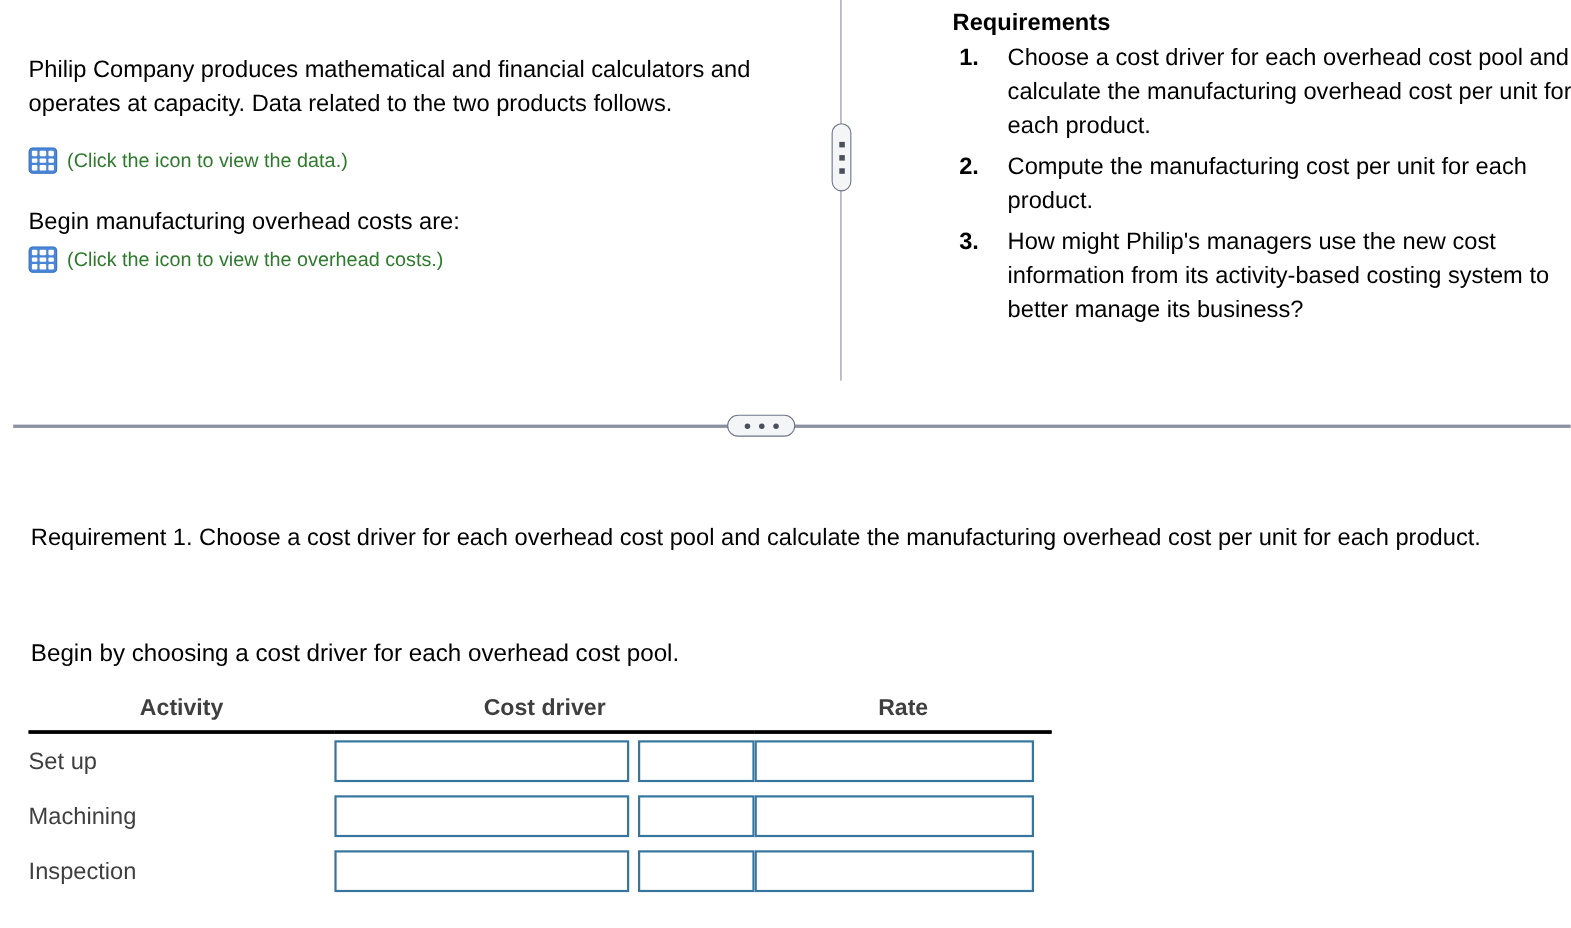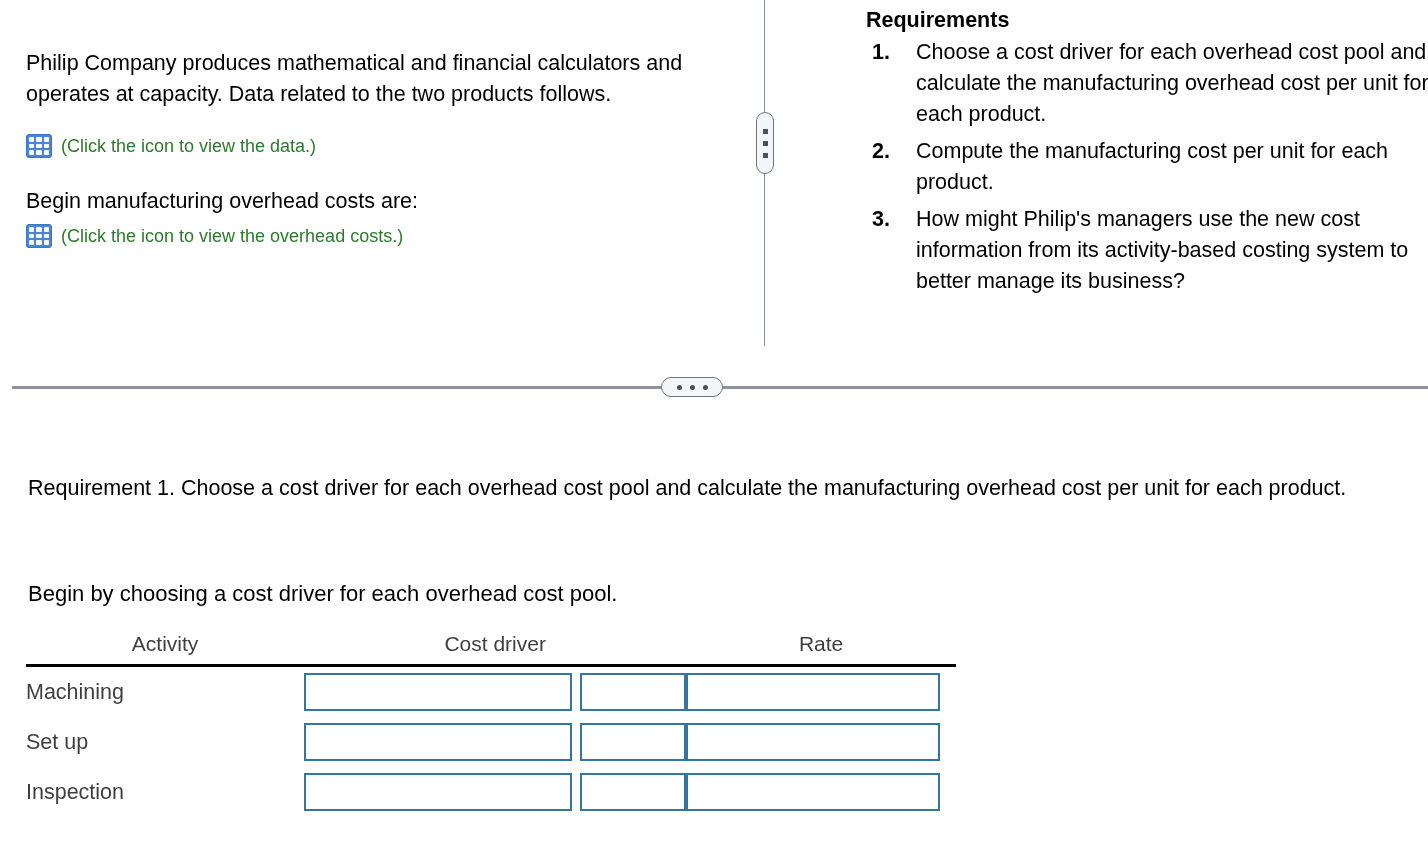--- a/index.html
+++ b/index.html
@@ -200,21 +200,21 @@
   
   #cost-table {
     position: absolute;
     left: 26px;
     top: 232px;
     width: 930px;
     border-collapse: collapse;
   }
   #cost-table th {
     font-size: 21px;
-    font-weight: normal;
+    font-weight: bold;
     color: #3f3f3f;
     padding: 0 0 8px 0;
     border-bottom: 3px solid #000000;
   }
   #cost-table th.col-activity { width: 280px; }
   #cost-table th.col-driver   { width: 380px; }
   #cost-table th.col-rate     { width: 270px; }
 
   #cost-table td {
     padding: 0;
@@ -331,33 +331,33 @@
   <table id="cost-table">
     <thead>
       <tr>
         <th class="col-activity">Activity</th>
         <th class="col-driver">Cost driver</th>
         <th class="col-rate">Rate</th>
       </tr>
     </thead>
     <tbody>
       <tr>
-        <td class="act-label">Machining</td>
+        <td class="act-label">Set up</td>
         <td>
           <div class="cell-wrap">
             <input class="inp inp-driver" type="text" value="" style="">
             <input class="inp inp-small" type="text" value="" style="">
           </div>
         </td>
         <td>
           <input class="inp inp-rate" type="text" value="" style="">
         </td>
       </tr>
       <tr>
-        <td class="act-label">Set up</td>
+        <td class="act-label">Machining</td>
         <td>
           <div class="cell-wrap">
             <input class="inp inp-driver" type="text" value="" style="">
             <input class="inp inp-small" type="text" value="" style="">
           </div>
         </td>
         <td>
           <input class="inp inp-rate" type="text" value="" style="">
         </td>
       </tr>

